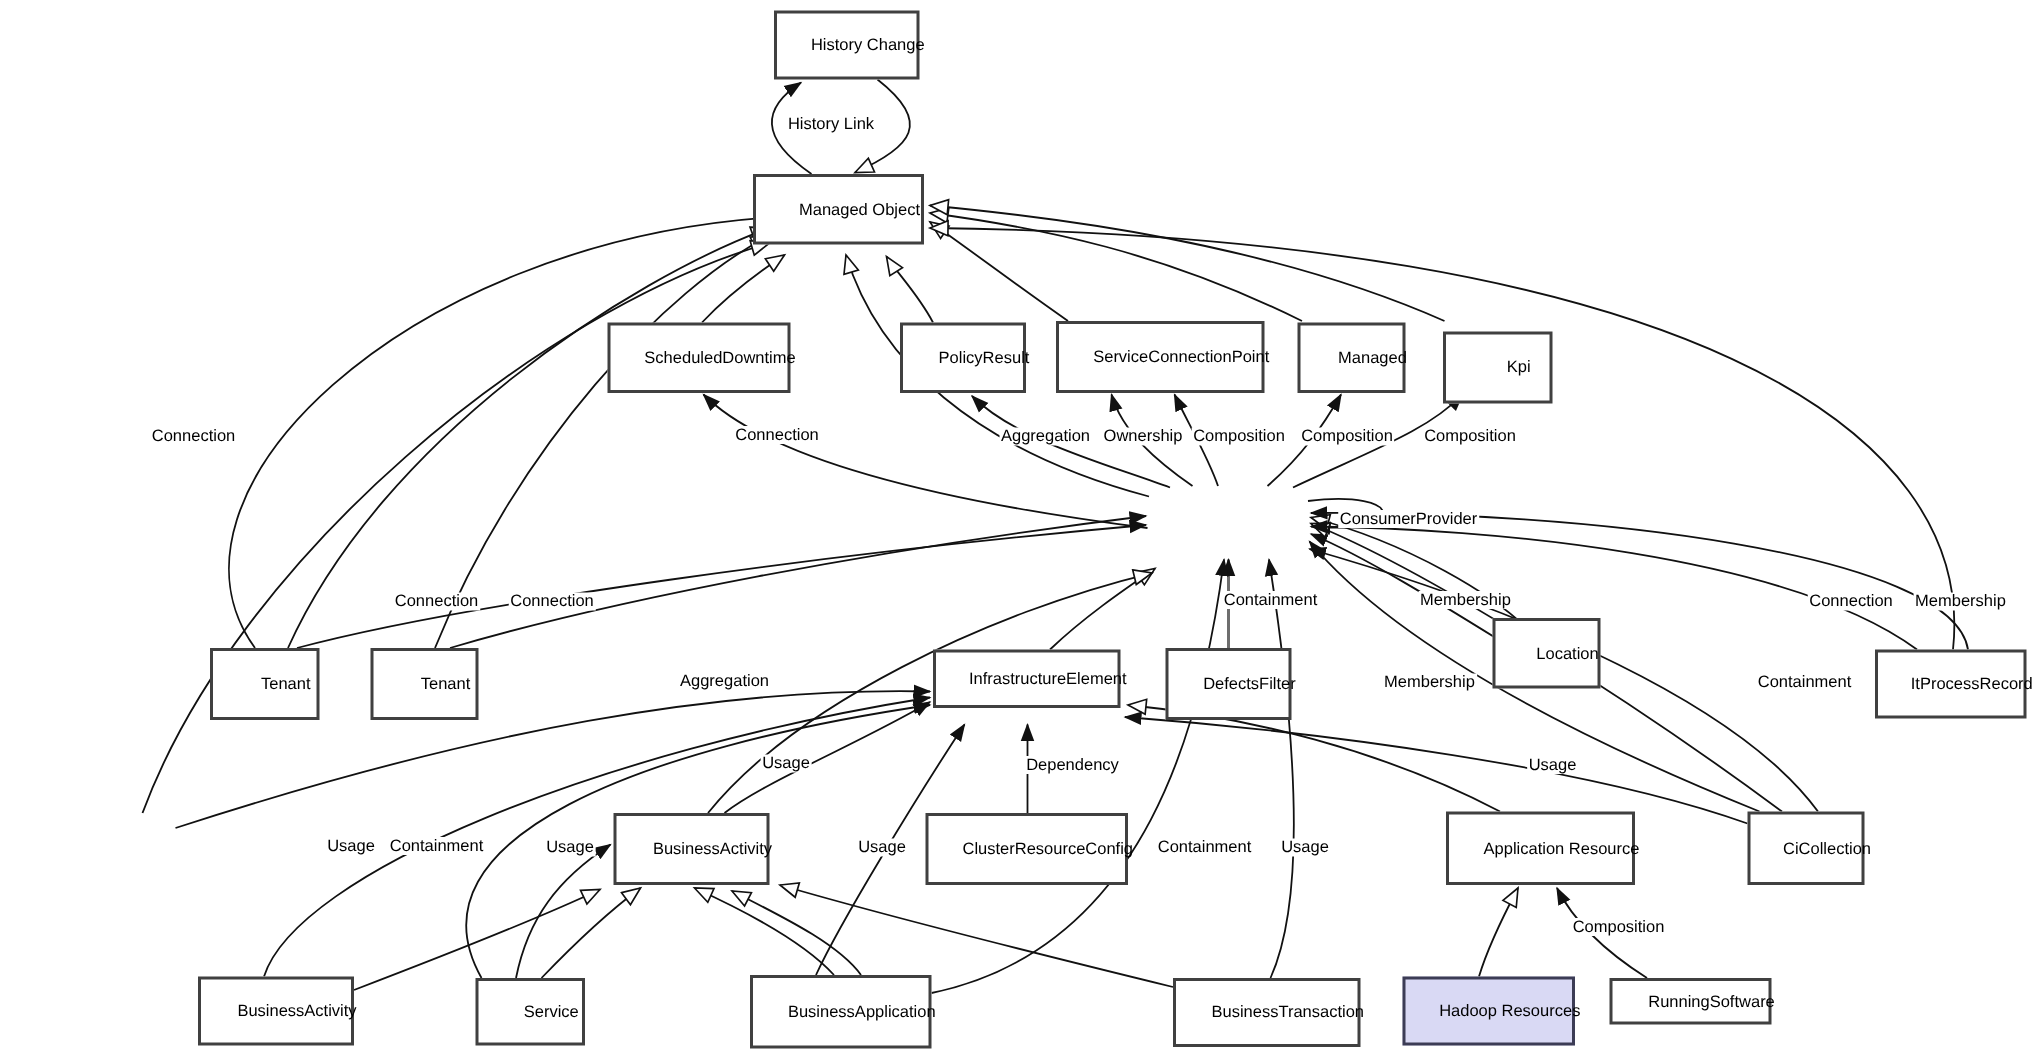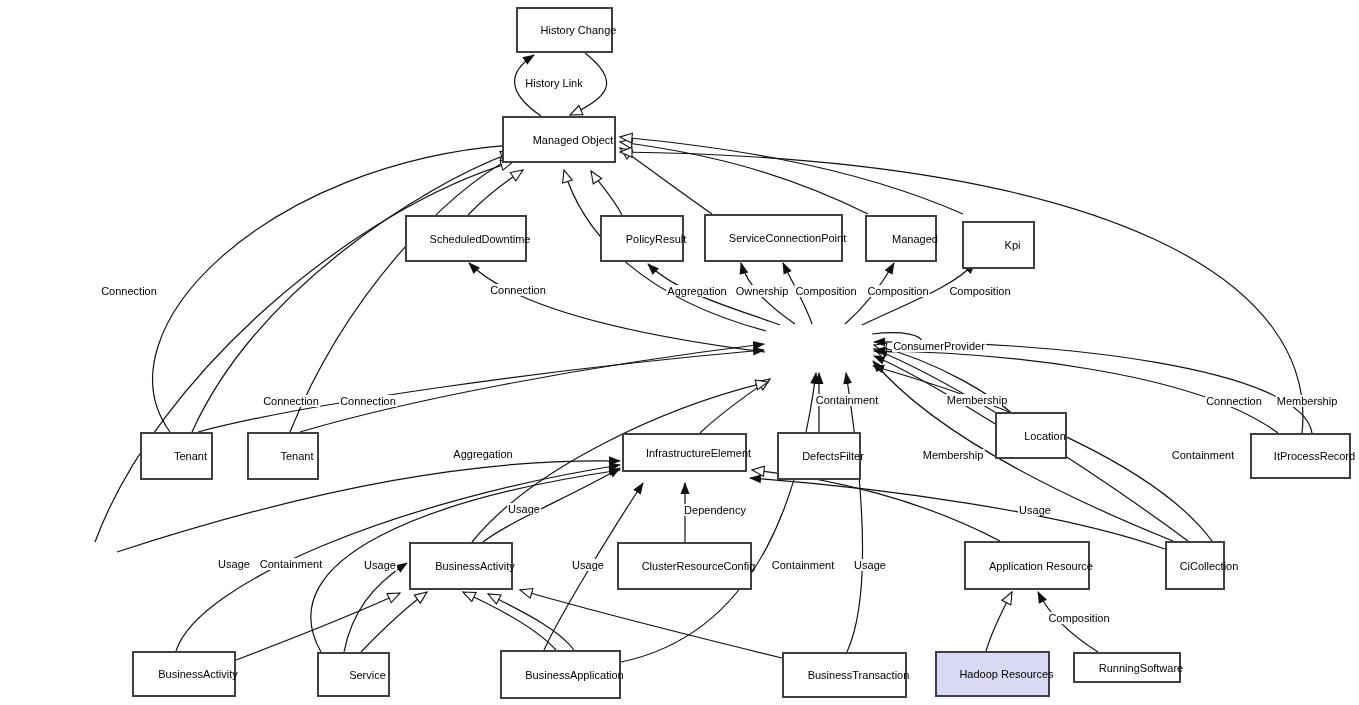--- a/index.html
+++ b/index.html
@@ -140,20 +140,20 @@
     <div class="node" style="left: 962px; top: 221px; width: 73px; height: 48px;">Kpi</div>
     <div class="node" style="left: 140px; top: 432px; width: 73px; height: 48px;">Tenant</div>
     <div class="node" style="left: 247px; top: 432px; width: 72px; height: 48px;">Tenant</div>
     <div class="node" style="left: 622px; top: 433px; width: 125px; height: 39px;">InfrastructureElement</div>
     <div class="node" style="left: 777px; top: 432px; width: 84px; height: 48px;">DefectsFilter</div>
     <div class="node" style="left: 995px; top: 412px; width: 72px; height: 47px;">Location</div>
     <div class="node" style="left: 1250px; top: 433px; width: 101px; height: 46px;">ItProcessRecord</div>
     <div class="node" style="left: 409px; top: 542px; width: 104px; height: 48px;">BusinessActivity</div>
     <div class="node" style="left: 617px; top: 542px; width: 135px; height: 48px;">ClusterResourceConfig</div>
     <div class="node" style="left: 964px; top: 541px; width: 126px; height: 49px;">Application Resource</div>
-    <div class="node" style="left: 1165px; top: 541px; width: 60px; height: 49px;">CiCollection</div>
+    <div class="node" style="left: 1165px; top: 541px; width: 78px; height: 49px;">CiCollection</div>
     <div class="node" style="left: 132px; top: 651px; width: 104px; height: 46px;">BusinessActivity</div>
     <div class="node" style="left: 317px; top: 652px; width: 73px; height: 45px;">Service</div>
     <div class="node" style="left: 500px; top: 650px; width: 121px; height: 49px;">BusinessApplication</div>
     <div class="node" style="left: 782px; top: 652px; width: 125px; height: 46px;">BusinessTransaction</div>
     <div class="node highlight" style="left: 935px; top: 651px; width: 115px; height: 46px;">Hadoop Resources</div>
     <div class="node" style="left: 1073px; top: 652px; width: 108px; height: 31px;">RunningSoftware</div>
   </div>
 
 </body></html>

